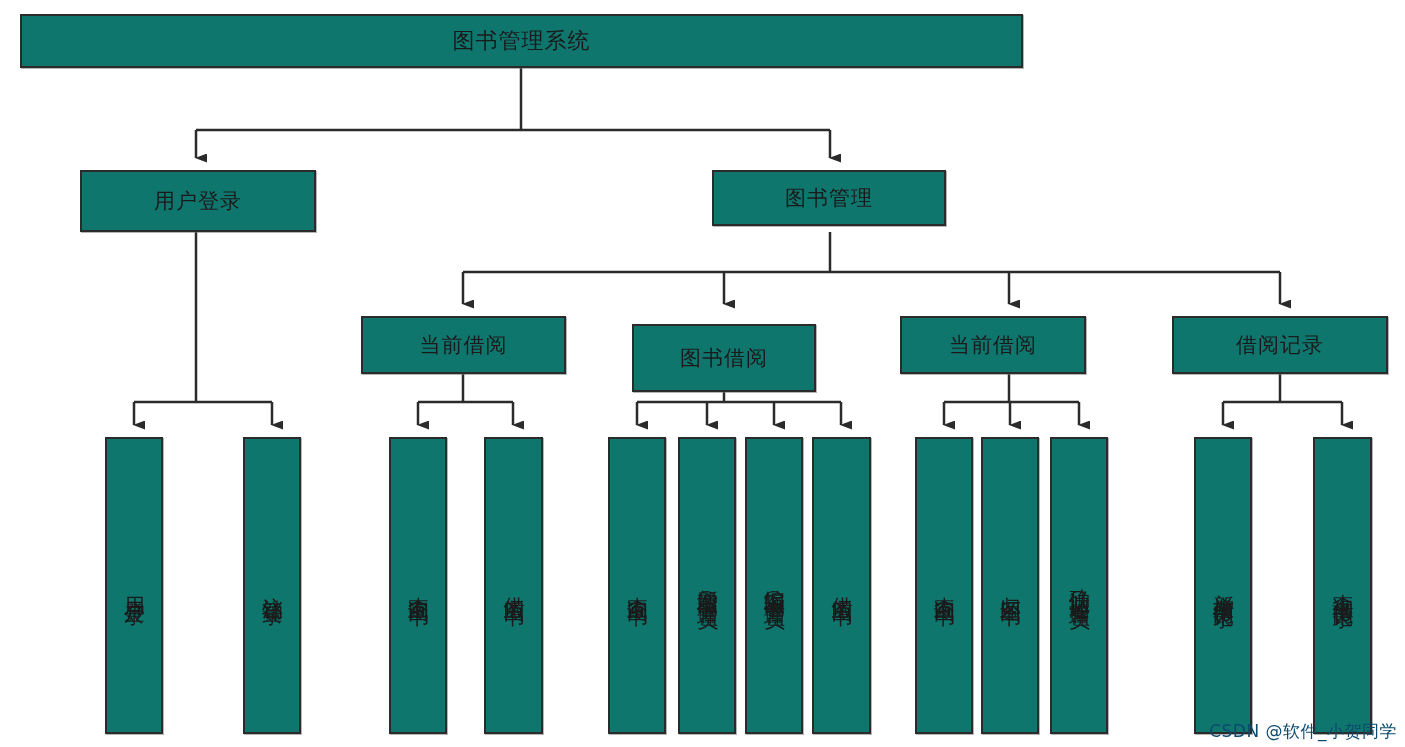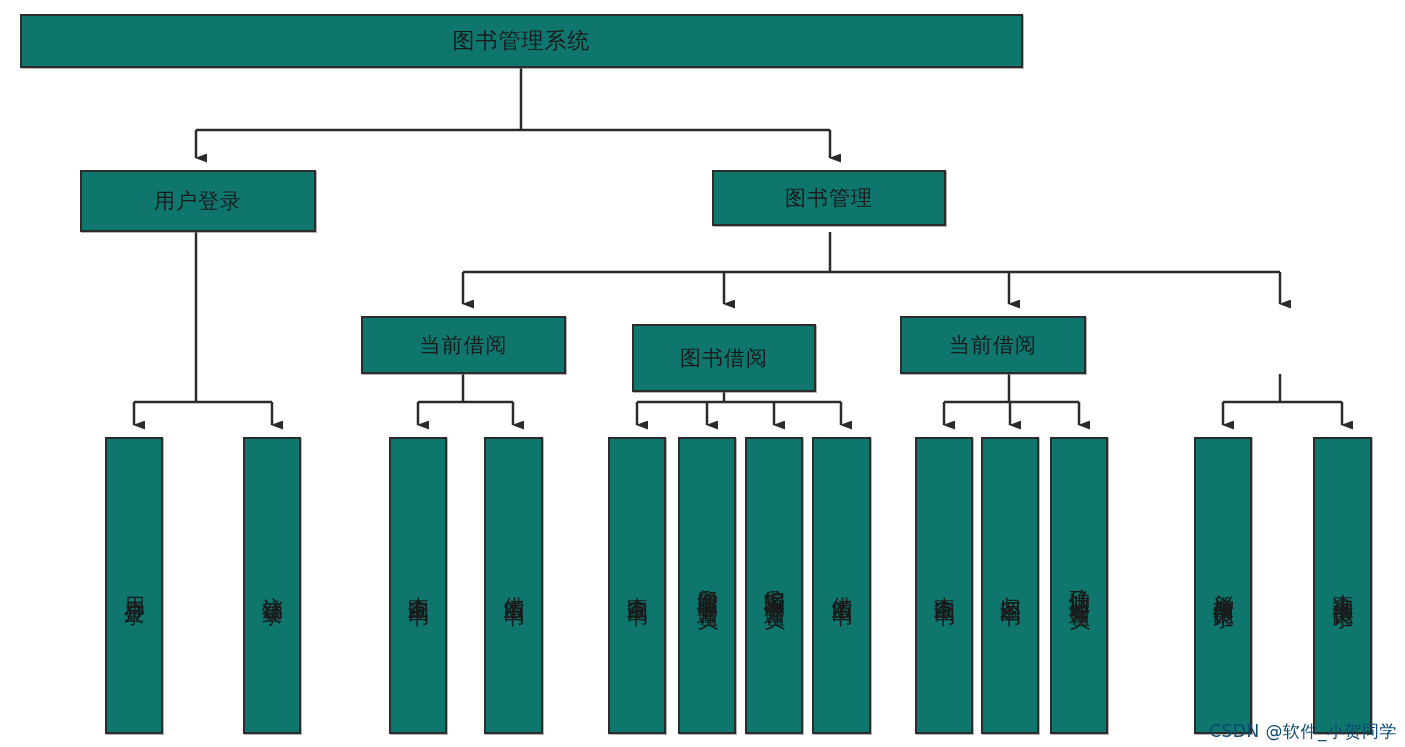--- a/index.html
+++ b/index.html
@@ -145,20 +145,23 @@
 
   <div class="node-box level2" id="node-l2-0" style="left: 361px; top: 316px; width: 205px; height: 58px;">
     <span class="node-label">当前借阅</span>
   </div>
   <div class="node-box level2" id="node-l2-1" style="left: 632px; top: 324px; width: 184px; height: 68px;">
     <span class="node-label">图书借阅</span>
   </div>
   <div class="node-box level2" id="node-l2-2" style="left: 900px; top: 316px; width: 186px; height: 58px;">
     <span class="node-label">当前借阅</span>
   </div>
+  <div class="node-box level2" id="node-l2-3" style="left: 1172px; top: 316px; width: 216px; height: 58px;">
+    <span class="node-label">借阅记录</span>
+  </div>
 
   <div class="node-box vertical" id="leaf-0" style="left: 105px; top: 437px; width: 58px; height: 297px;">
     <span class="node-label">用户登录</span>
   </div>
   <div class="node-box vertical" id="leaf-1" style="left: 243px; top: 437px; width: 58px; height: 297px;">
     <span class="node-label">注销登录</span>
   </div>
   <div class="node-box vertical" id="leaf-2" style="left: 389px; top: 437px; width: 58px; height: 297px;">
     <span class="node-label">查询图书</span>
   </div>

